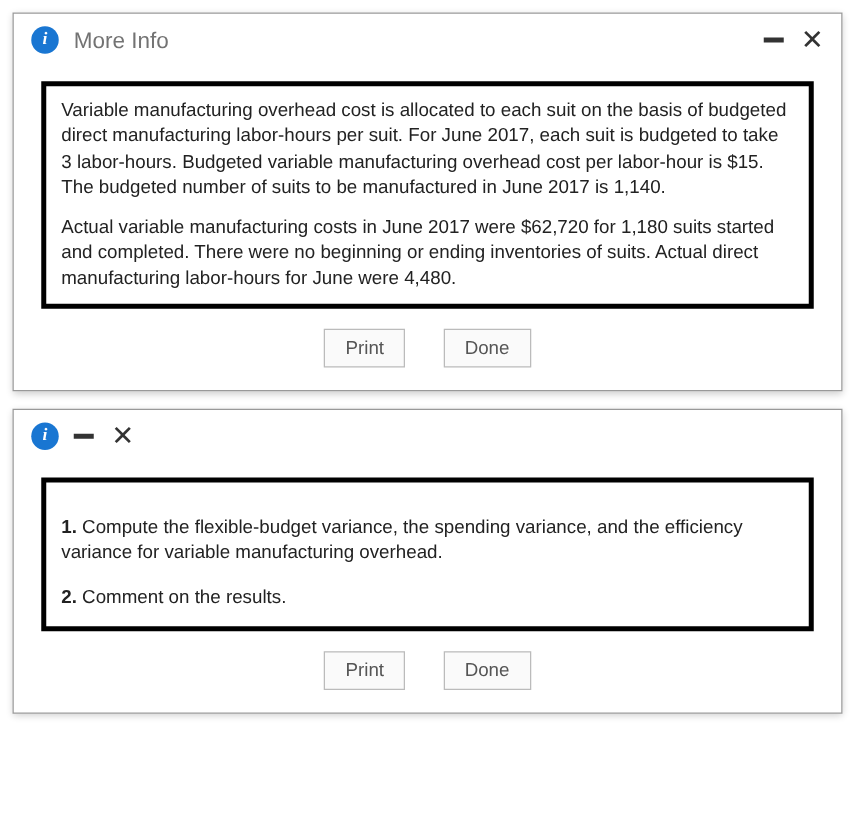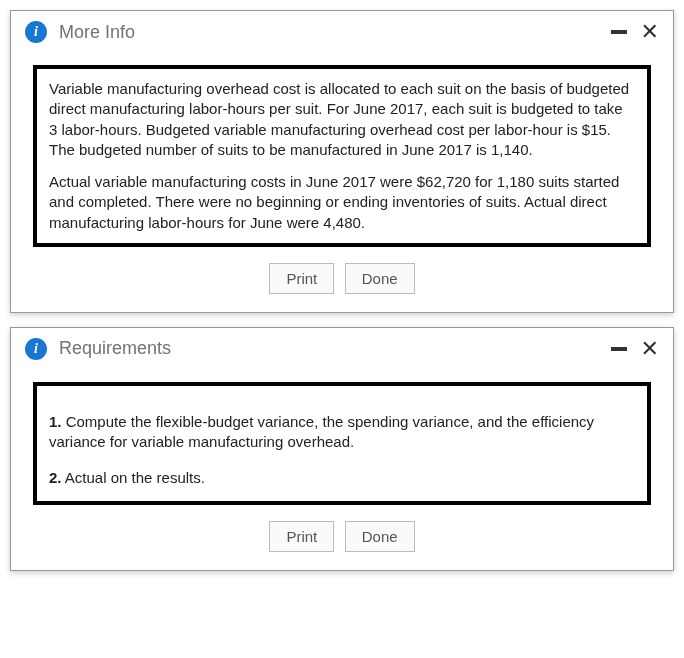--- a/index.html
+++ b/index.html
@@ -85,21 +85,21 @@
     text-align: center;
     margin-top: 16px;
   }
   .btn {
     display: inline-block;
     border: 1px solid #bbb;
     background: #fafafa;
     color: #555;
     font-size: 15px;
     padding: 6px 16px;
-    margin: 0 3px;
+    margin: 0 13px;
     cursor: pointer;
   }
   .bold-num {
     font-weight: bold;
   }
 </style>
 </head>
 <body>
 
 <div class="dialog">
@@ -119,33 +119,32 @@
     <div class="button-row">
       <button class="btn">Print</button>
       <button class="btn">Done</button>
     </div>
   </div>
 </div>
 
 <div class="dialog">
   <div class="dialog-header">
     <span class="info-icon-circle">i</span>
-    <span class="dialog-title">Requirements</span>
     <div class="win-controls">
       <span class="minimize-btn"></span>
       <span class="close-btn">✕</span>
     </div>
   </div>
   <div class="dialog-body">
     <div class="content-box">
       <div class="req-item">
         <span class="bold-num">1.</span><span> Compute the flexible-budget variance, the spending variance, and the efficiency variance for variable manufacturing overhead.</span>
       </div>
       <div class="req-item">
-        <span class="bold-num">2.</span><span> Actual on the results.</span>
+        <span class="bold-num">2.</span><span> Comment on the results.</span>
       </div>
     </div>
     <div class="button-row">
       <button class="btn">Print</button>
       <button class="btn">Done</button>
     </div>
   </div>
 </div>
 
 </body></html>

